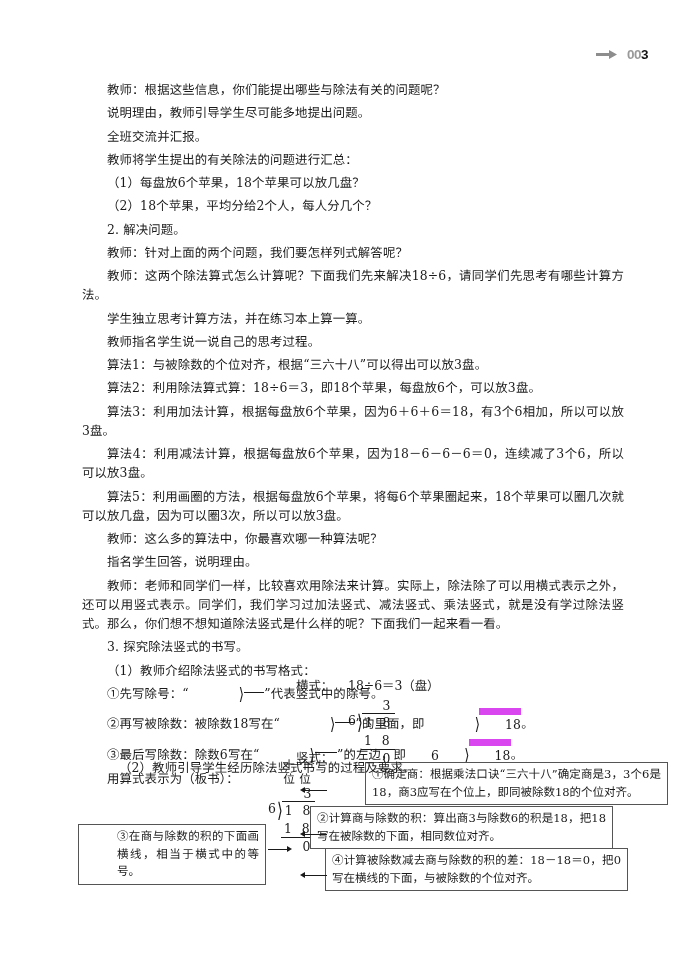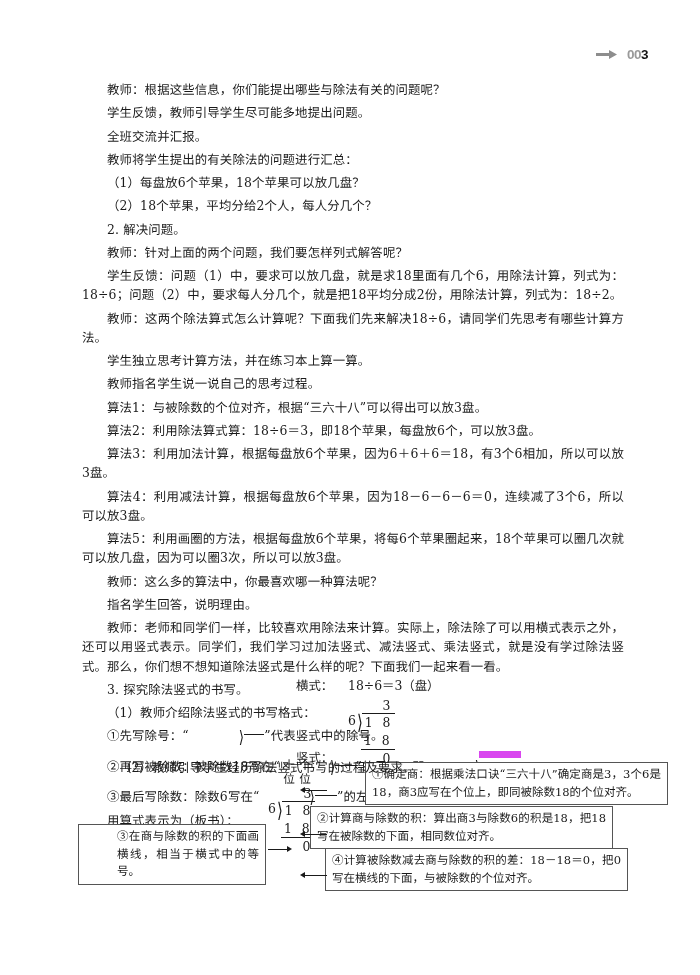--- a/index.html
+++ b/index.html
@@ -227,28 +227,27 @@
     <svg width="22" height="11" viewBox="0 0 22 11" aria-hidden="true">
       <path d="M0 4 H13 V1 L21 5.5 L13 10 V7 H0 Z" fill="#8d8d8d"></path>
     </svg>
   </span>
   <span class="page-number"><span>00</span><span class="pn-last">3</span></span>
 </div>
 
 <div class="content">
 
   <p class="para indent">教师：根据这些信息，你们能提出哪些与除法有关的问题呢？</p>
-  <p class="para indent">学生反馈，教师引导学生尽可能多地提出问题。</p>
+  <p class="para indent">说明理由，教师引导学生尽可能多地提出问题。</p>
   <p class="para indent">全班交流并汇报。</p>
   <p class="para indent">教师将学生提出的有关除法的问题进行汇总：</p>
   <p class="para indent">（1）每盘放6个苹果，18个苹果可以放几盘？</p>
   <p class="para indent">（2）18个苹果，平均分给2个人，每人分几个？</p>
   <p class="para indent">2. 解决问题。</p>
   <p class="para indent">教师：针对上面的两个问题，我们要怎样列式解答呢？</p>
-  <p class="para indent">学生反馈：问题（1）中，要求可以放几盘，就是求18里面有几个6，用除法计算，列式为：18÷6；问题（2）中，要求每人分几个，就是把18平均分成2份，用除法计算，列式为：18÷2。</p>
   <p class="para indent">教师：这两个除法算式怎么计算呢？下面我们先来解决18÷6，请同学们先思考有哪些计算方法。</p>
   <p class="para indent">学生独立思考计算方法，并在练习本上算一算。</p>
   <p class="para indent">教师指名学生说一说自己的思考过程。</p>
   <p class="para indent">算法1：与被除数的个位对齐，根据“三六十八”可以得出可以放3盘。</p>
   <p class="para indent">算法2：利用除法算式算：18÷6＝3，即18个苹果，每盘放6个，可以放3盘。</p>
   <p class="para indent">算法3：利用加法计算，根据每盘放6个苹果，因为6＋6＋6＝18，有3个6相加，所以可以放3盘。</p>
   <p class="para indent">算法4：利用减法计算，根据每盘放6个苹果，因为18－6－6－6＝0，连续减了3个6，所以可以放3盘。</p>
   <p class="para indent">算法5：利用画圈的方法，根据每盘放6个苹果，将每6个苹果圈起来，18个苹果可以圈几次就可以放几盘，因为可以圈3次，所以可以放3盘。</p>
   <p class="para indent">教师：这么多的算法中，你最喜欢哪一种算法呢？</p>
   <p class="para indent">指名学生回答，说明理由。</p>

